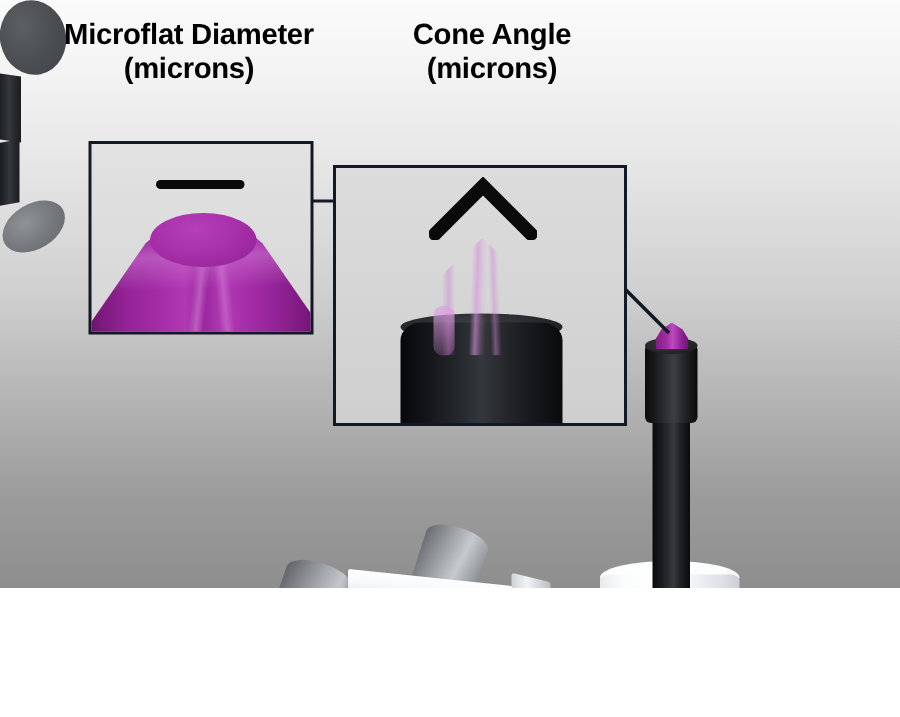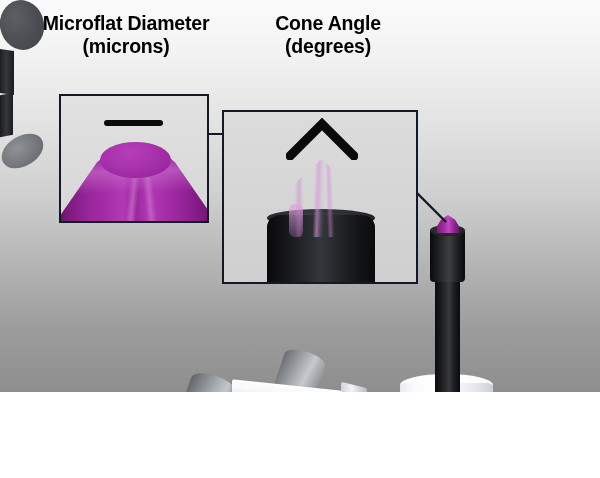--- a/index.html
+++ b/index.html
@@ -430,15 +430,15 @@
     <div id="ca-cone-streaks"></div>
     <div id="ca-cone-gloss"></div>
     <svg id="ca-chevron" viewBox="0 0 72 42">
       <polyline points="4,38 36,6 68,38" fill="none" stroke="#0a0a0a" stroke-width="9" stroke-linecap="round" stroke-linejoin="miter"></polyline>
     </svg>
   </div>
 
   <div class="heading noselect" id="heading-left">Microflat Diameter
 (microns)</div>
   <div class="heading noselect" id="heading-right">Cone Angle
-(degrees)</div>
+(microns)</div>
 
 </div>
 
 </body></html>

